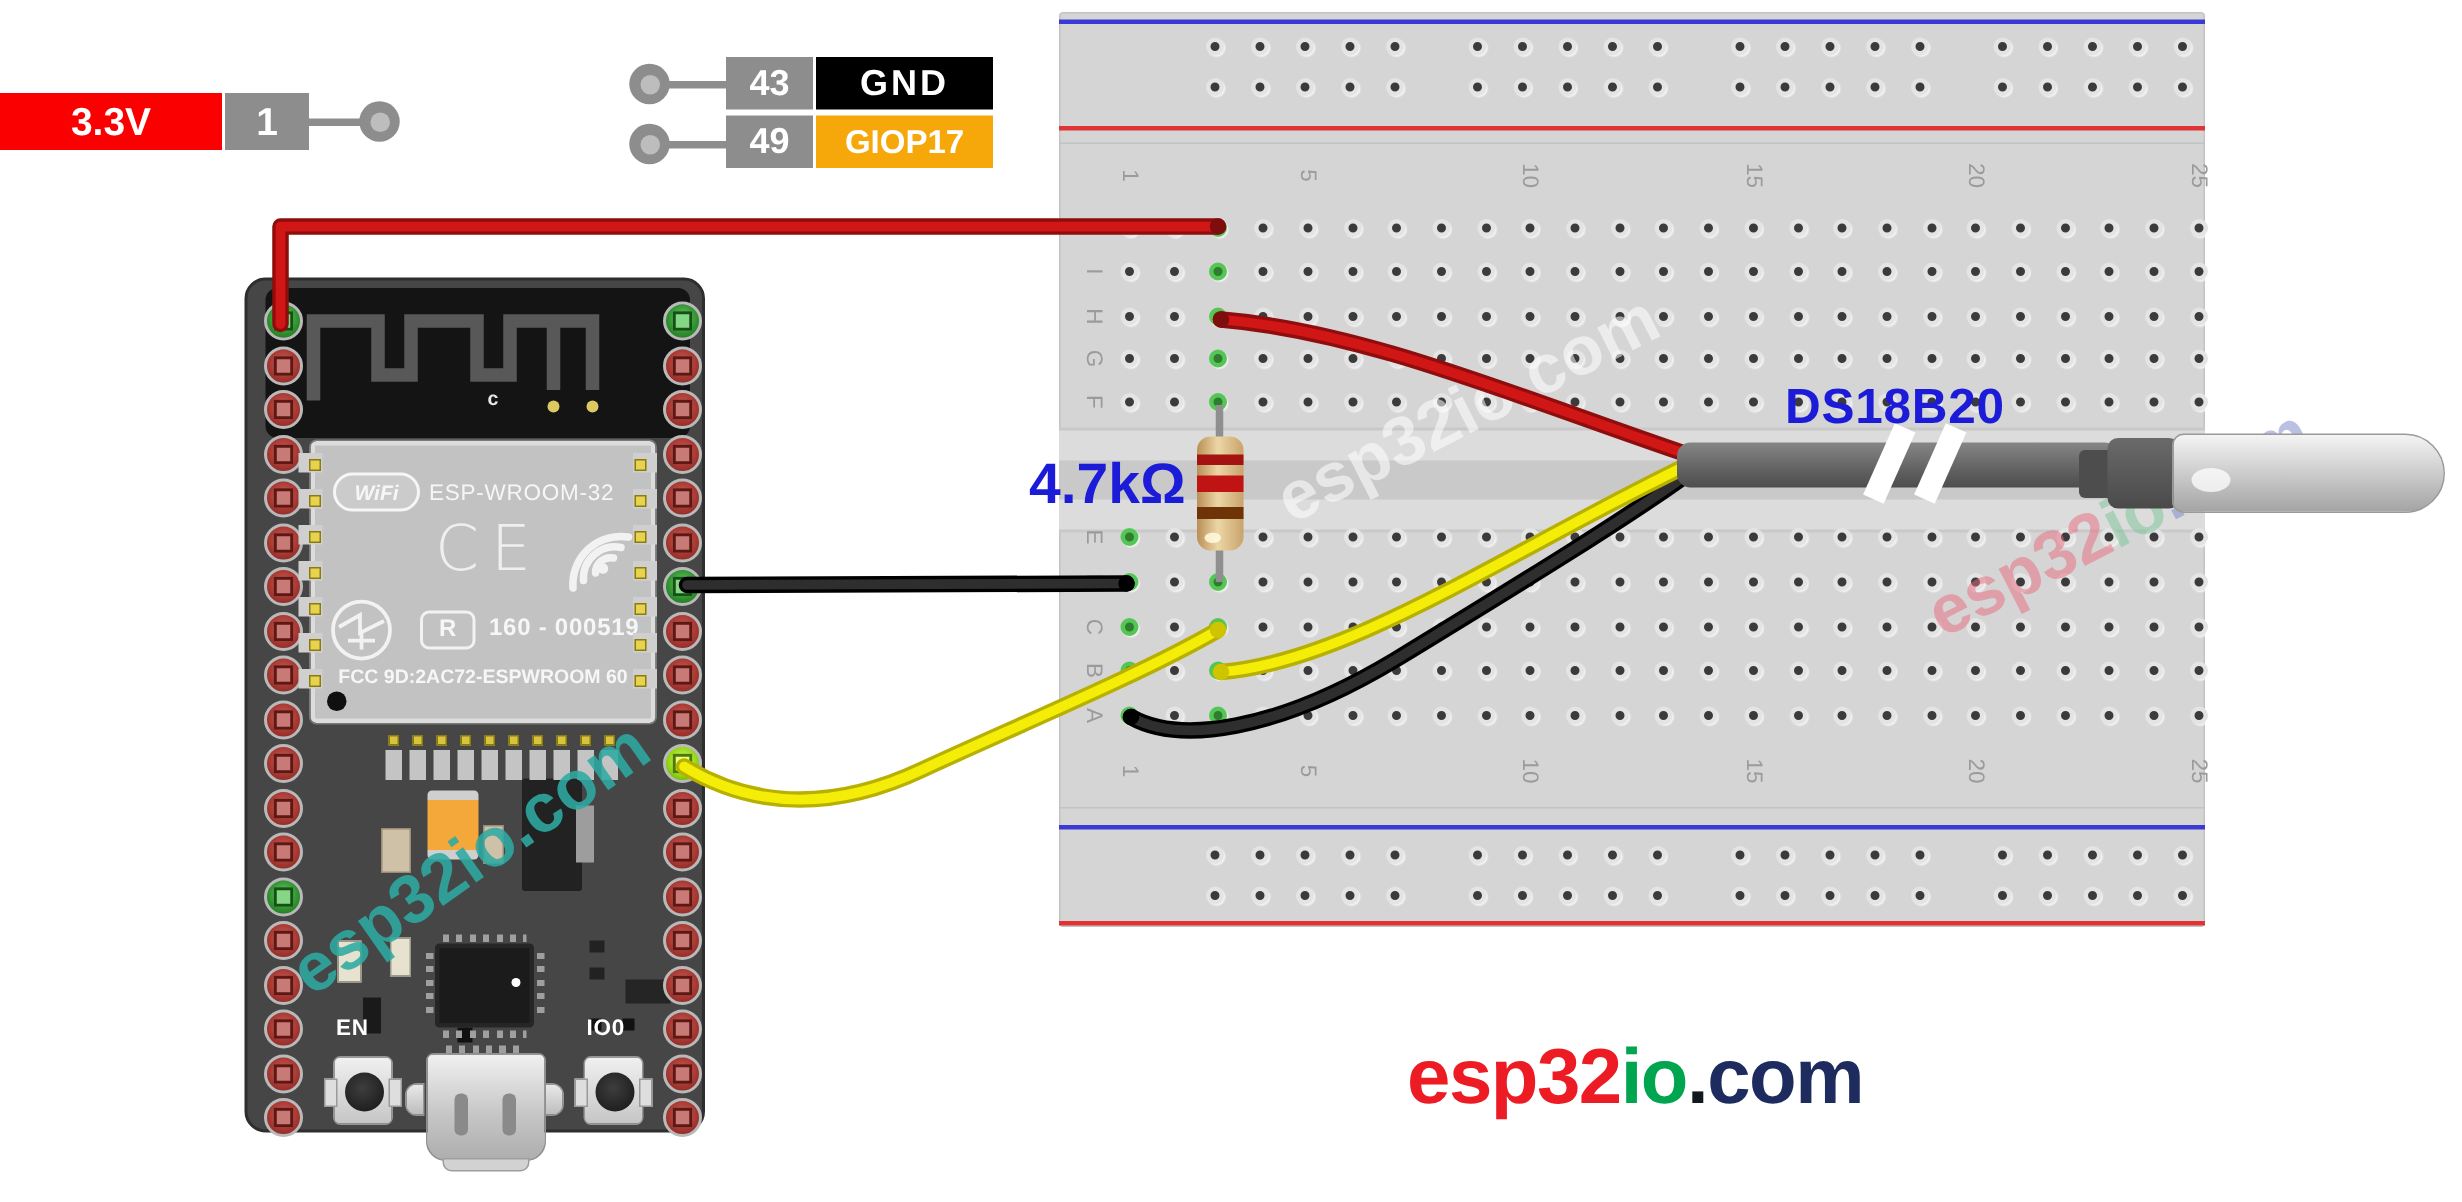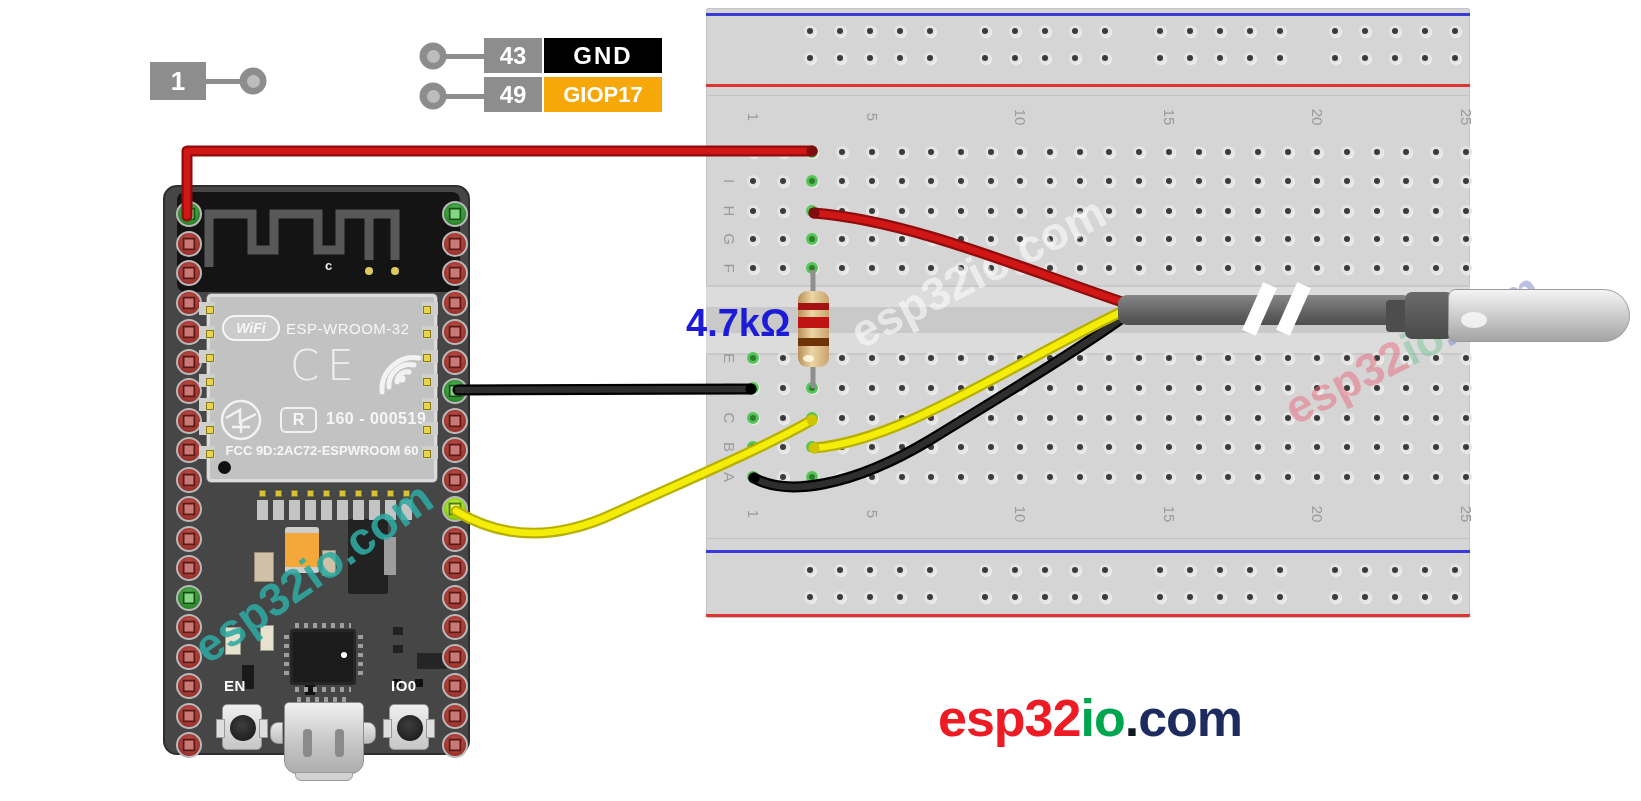--- a/index.html
+++ b/index.html
@@ -658,32 +658,34 @@
 
   <div id="cable-asm">
     <div id="cable"></div>
     <div class="slash" style="left:1252px;"></div>
     <div class="slash" style="left:1286px;"></div>
     <div id="collar-step"></div>
     <div id="collar"></div>
     <div id="probe"></div>
   </div>
 
+  <div class="tagbox" style="left:0;top:62px;width:148px;background:#fa0000;font-size:26px;">3.3V</div>
   <div class="tagbox" style="left:150px;top:62px;width:56px;background:#8d8d8d;font-size:26px;">1</div>
   <div class="lead-line" style="left:206px;top:79px;width:36px;"></div>
   <div class="lead-dot" style="left:253px;top:81px;"></div>
 
   <div class="lead-dot" style="left:433px;top:56px;"></div>
   <div class="lead-line" style="left:446px;top:54px;width:38px;"></div>
   <div class="tagbox" style="left:484px;top:38px;width:58px;height:35px;background:#8d8d8d;font-size:24px;">43</div>
   <div class="tagbox" style="left:544px;top:38px;width:118px;height:35px;background:#000000;font-size:24px;letter-spacing:2px;">GND</div>
 
   <div class="lead-dot" style="left:433px;top:96px;"></div>
   <div class="lead-line" style="left:446px;top:94px;width:38px;"></div>
   <div class="tagbox" style="left:484px;top:77px;width:58px;height:35px;background:#8d8d8d;font-size:24px;">49</div>
   <div class="tagbox" style="left:544px;top:77px;width:118px;height:35px;background:#f6a70a;font-size:22px;">GIOP17</div>
 
   <div class="blue-note" style="left:686px;top:302px;font-size:38px;">4.7kΩ</div>
+  <div class="blue-note" style="left:1190px;top:252px;font-size:33px;letter-spacing:.5px;">DS18B20</div>
 
   <div id="footer-logo">
     <span style="color:#ed1c24;">esp32</span><span style="color:#00a550;">io</span><span style="color:#101820;">.</span><span style="color:#1d2b5f;">com</span>
   </div>
 </div>
 
 </body></html>

